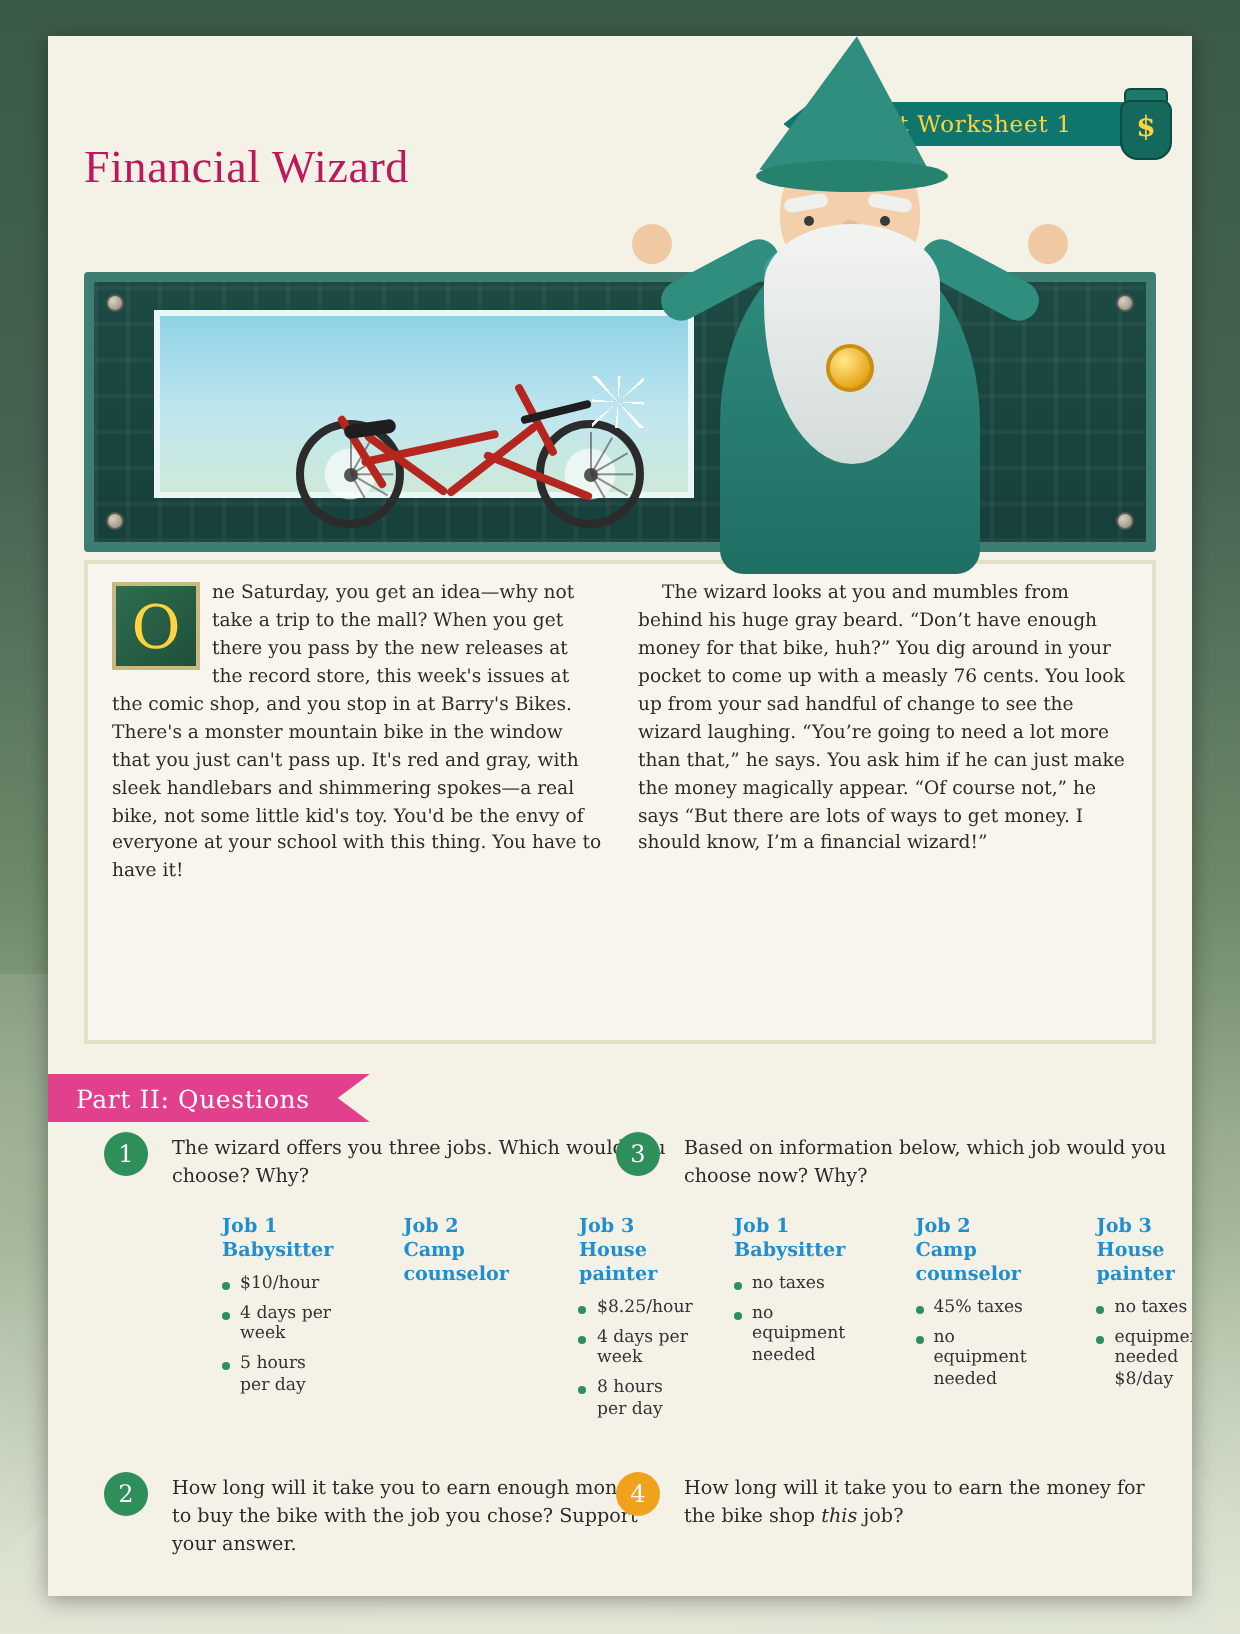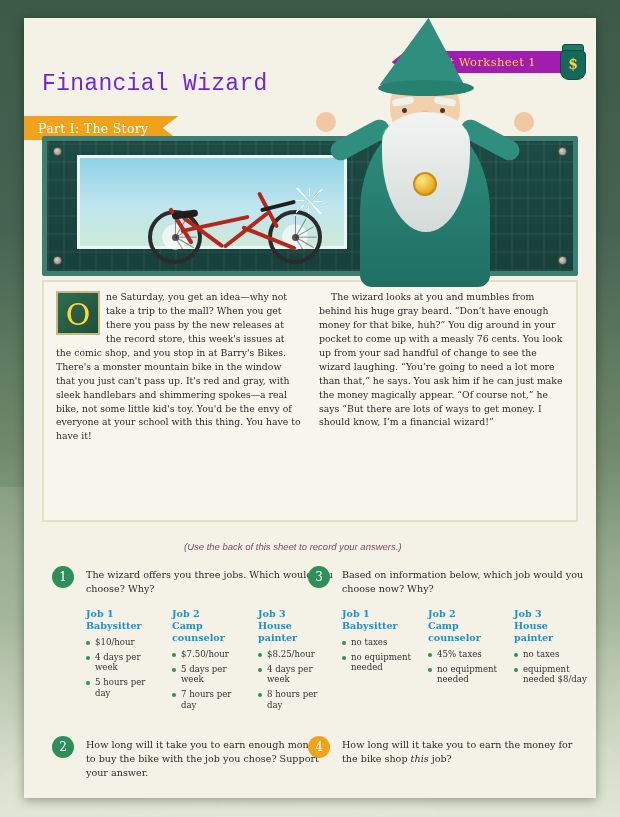--- a/index.html
+++ b/index.html
@@ -39,31 +39,31 @@
     position: absolute; left: 24px; top: 18px;
     width: 572px; height: 780px;
     background: #f4f2e6;
     box-shadow: 0 2px 10px rgba(0,0,0,0.35);
     overflow: hidden;
   }
 
   
   .doc-title {
     position: absolute; left: 18px; top: 38px;
-    font-family: Liberation Mono, monospace;
-    font-size: 23px; color: #6d28d9; letter-spacing: 0.3px;
+    font-family: Liberation Serif, serif;
+    font-size: 23px; color: #be185d; letter-spacing: 0.3px;
     font-weight: normal;
   }
 
   
   .ws-banner {
     position: absolute; right: 34px; top: 33px;
     height: 22px; display: flex; align-items: center;
     padding: 0 26px 0 14px;
-    background: #a21caf;
+    background: #0f766e;
     color: #ffd23f;
     font-family: "DejaVu Serif", serif;
     font-size: 11.5px; letter-spacing: 0.4px;
     clip-path: polygon(14px 0, 100% 0, 100% 100%, 14px 100%, 0 50%);
   }
   .ws-money {
     position: absolute; right: 10px; top: 22px;
     width: 26px; height: 42px;
   }
   .ws-money .bag {
@@ -267,21 +267,21 @@
   }
   .b-green { background: #2f8f5b; }
   .b-orange { background: #f0a21c; }
   .q-text {
     font-family: "DejaVu Serif", serif;
     font-size: 9.6px; line-height: 1.45; color: #2b2b2b;
   }
   .q-text i { font-style: italic; }
 
   .jobs { display: flex; gap: 10px; margin-top: 12px; }
-  .job { width: 76px; }
+  .job { width: 76px; margin-left: 25px; }
   .job-title {
     font-family: "DejaVu Serif", serif; font-size: 9.6px;
     color: #1f8fd0; font-weight: bold; line-height: 1.25;
   }
   .job-sub { color: #1f8fd0; font-weight: bold; }
   .job ul { list-style: none; margin: 5px 0 0 0; padding: 0; }
   .job li {
     position: relative; padding-left: 9px; margin-bottom: 4px;
     font-family: "DejaVu Serif", serif; font-size: 8.6px; color: #333; line-height: 1.25;
   }
@@ -309,23 +309,20 @@
 
   <div class="ws-banner">
     <span>Student Worksheet 1</span>
   </div>
   <div class="ws-money">
     <div class="cap"></div>
     <div class="bag"></div>
     <div class="sym">$</div>
   </div>
 
-  <div class="part-tag part1">
-    <span>Part I: The Story</span>
-  </div>
 
   <div class="illus">
     <div class="bolt tl"></div>
     <div class="bolt tr"></div>
     <div class="bolt bl"></div>
     <div class="bolt br"></div>
 
     <div class="illus-inner">
       <div class="bike">
         <div class="wheel w1">
@@ -378,21 +375,23 @@
     <div class="wz-medal"></div>
   </div>
 
   <div class="story">
     <div class="story-cols">
       <p><span class="dropcap">O</span><span>ne Saturday, you get an idea—why not take a trip to the mall? When you get there you pass by the new releases at the record store, this week's issues at the comic shop, and you stop in at Barry's Bikes. There's a monster mountain bike in the window that you just can't pass up. It's red and gray, with sleek handlebars and shimmering spokes—a real bike, not some little kid's toy. You'd be the envy of everyone at your school with this thing. You have to have it!</span></p>
       <p class="ind">The wizard looks at you and mumbles from behind his huge gray beard. “Don’t have enough money for that bike, huh?” You dig around in your pocket to come up with a measly 76 cents. You look up from your sad handful of change to see the wizard laughing. “You’re going to need a lot more than that,” he says. You ask him if he can just make the money magically appear. “Of course not,” he says “But there are lots of ways to get money. I should know, I’m a financial wizard!”</p>
     </div>
   </div>
 
-  <div class="part-note">(Use the back of this sheet to record your answers.)</div>
+  <div class="part-tag part2">
+    <span>Part II: Questions</span>
+  </div>
 
   <div class="q-area">
 
     <div class="q-col q-left">
       <div class="q-row">
         <div class="q-badge b-green">1</div>
         <div class="q-text">The wizard offers you three jobs. Which would you choose? Why?</div>
       </div>
       <div class="jobs">
         <div class="job">
@@ -400,25 +399,20 @@
           <div class="job-title job-sub">Babysitter</div>
           <ul>
             <li>$10/hour</li>
             <li>4 days per week</li>
             <li>5 hours per day</li>
           </ul>
         </div>
         <div class="job">
           <div class="job-title">Job 2</div>
           <div class="job-title job-sub">Camp counselor</div>
-          <ul>
-            <li>$7.50/hour</li>
-            <li>5 days per week</li>
-            <li>7 hours per day</li>
-          </ul>
         </div>
         <div class="job">
           <div class="job-title">Job 3</div>
           <div class="job-title job-sub">House painter</div>
           <ul>
             <li>$8.25/hour</li>
             <li>4 days per week</li>
             <li>8 hours per day</li>
           </ul>
         </div>

